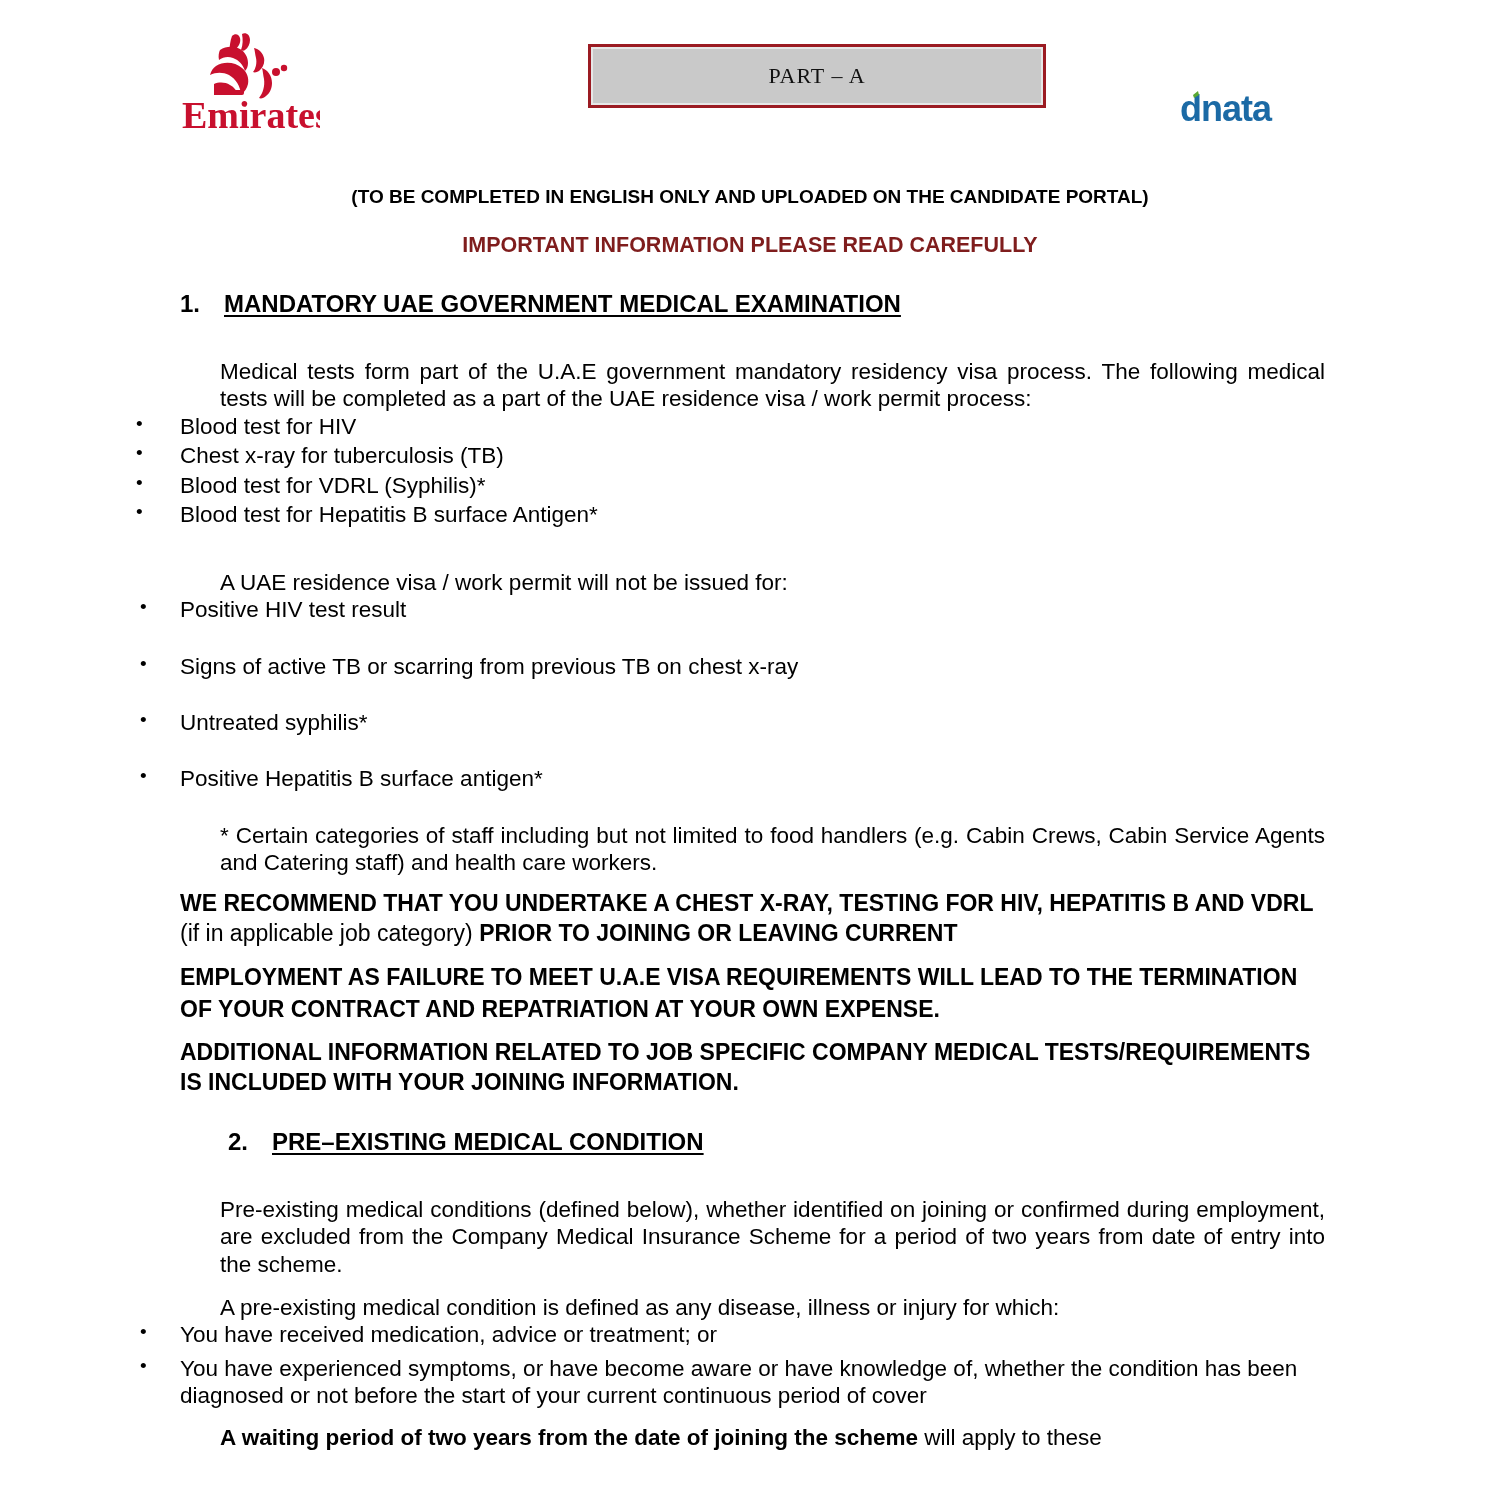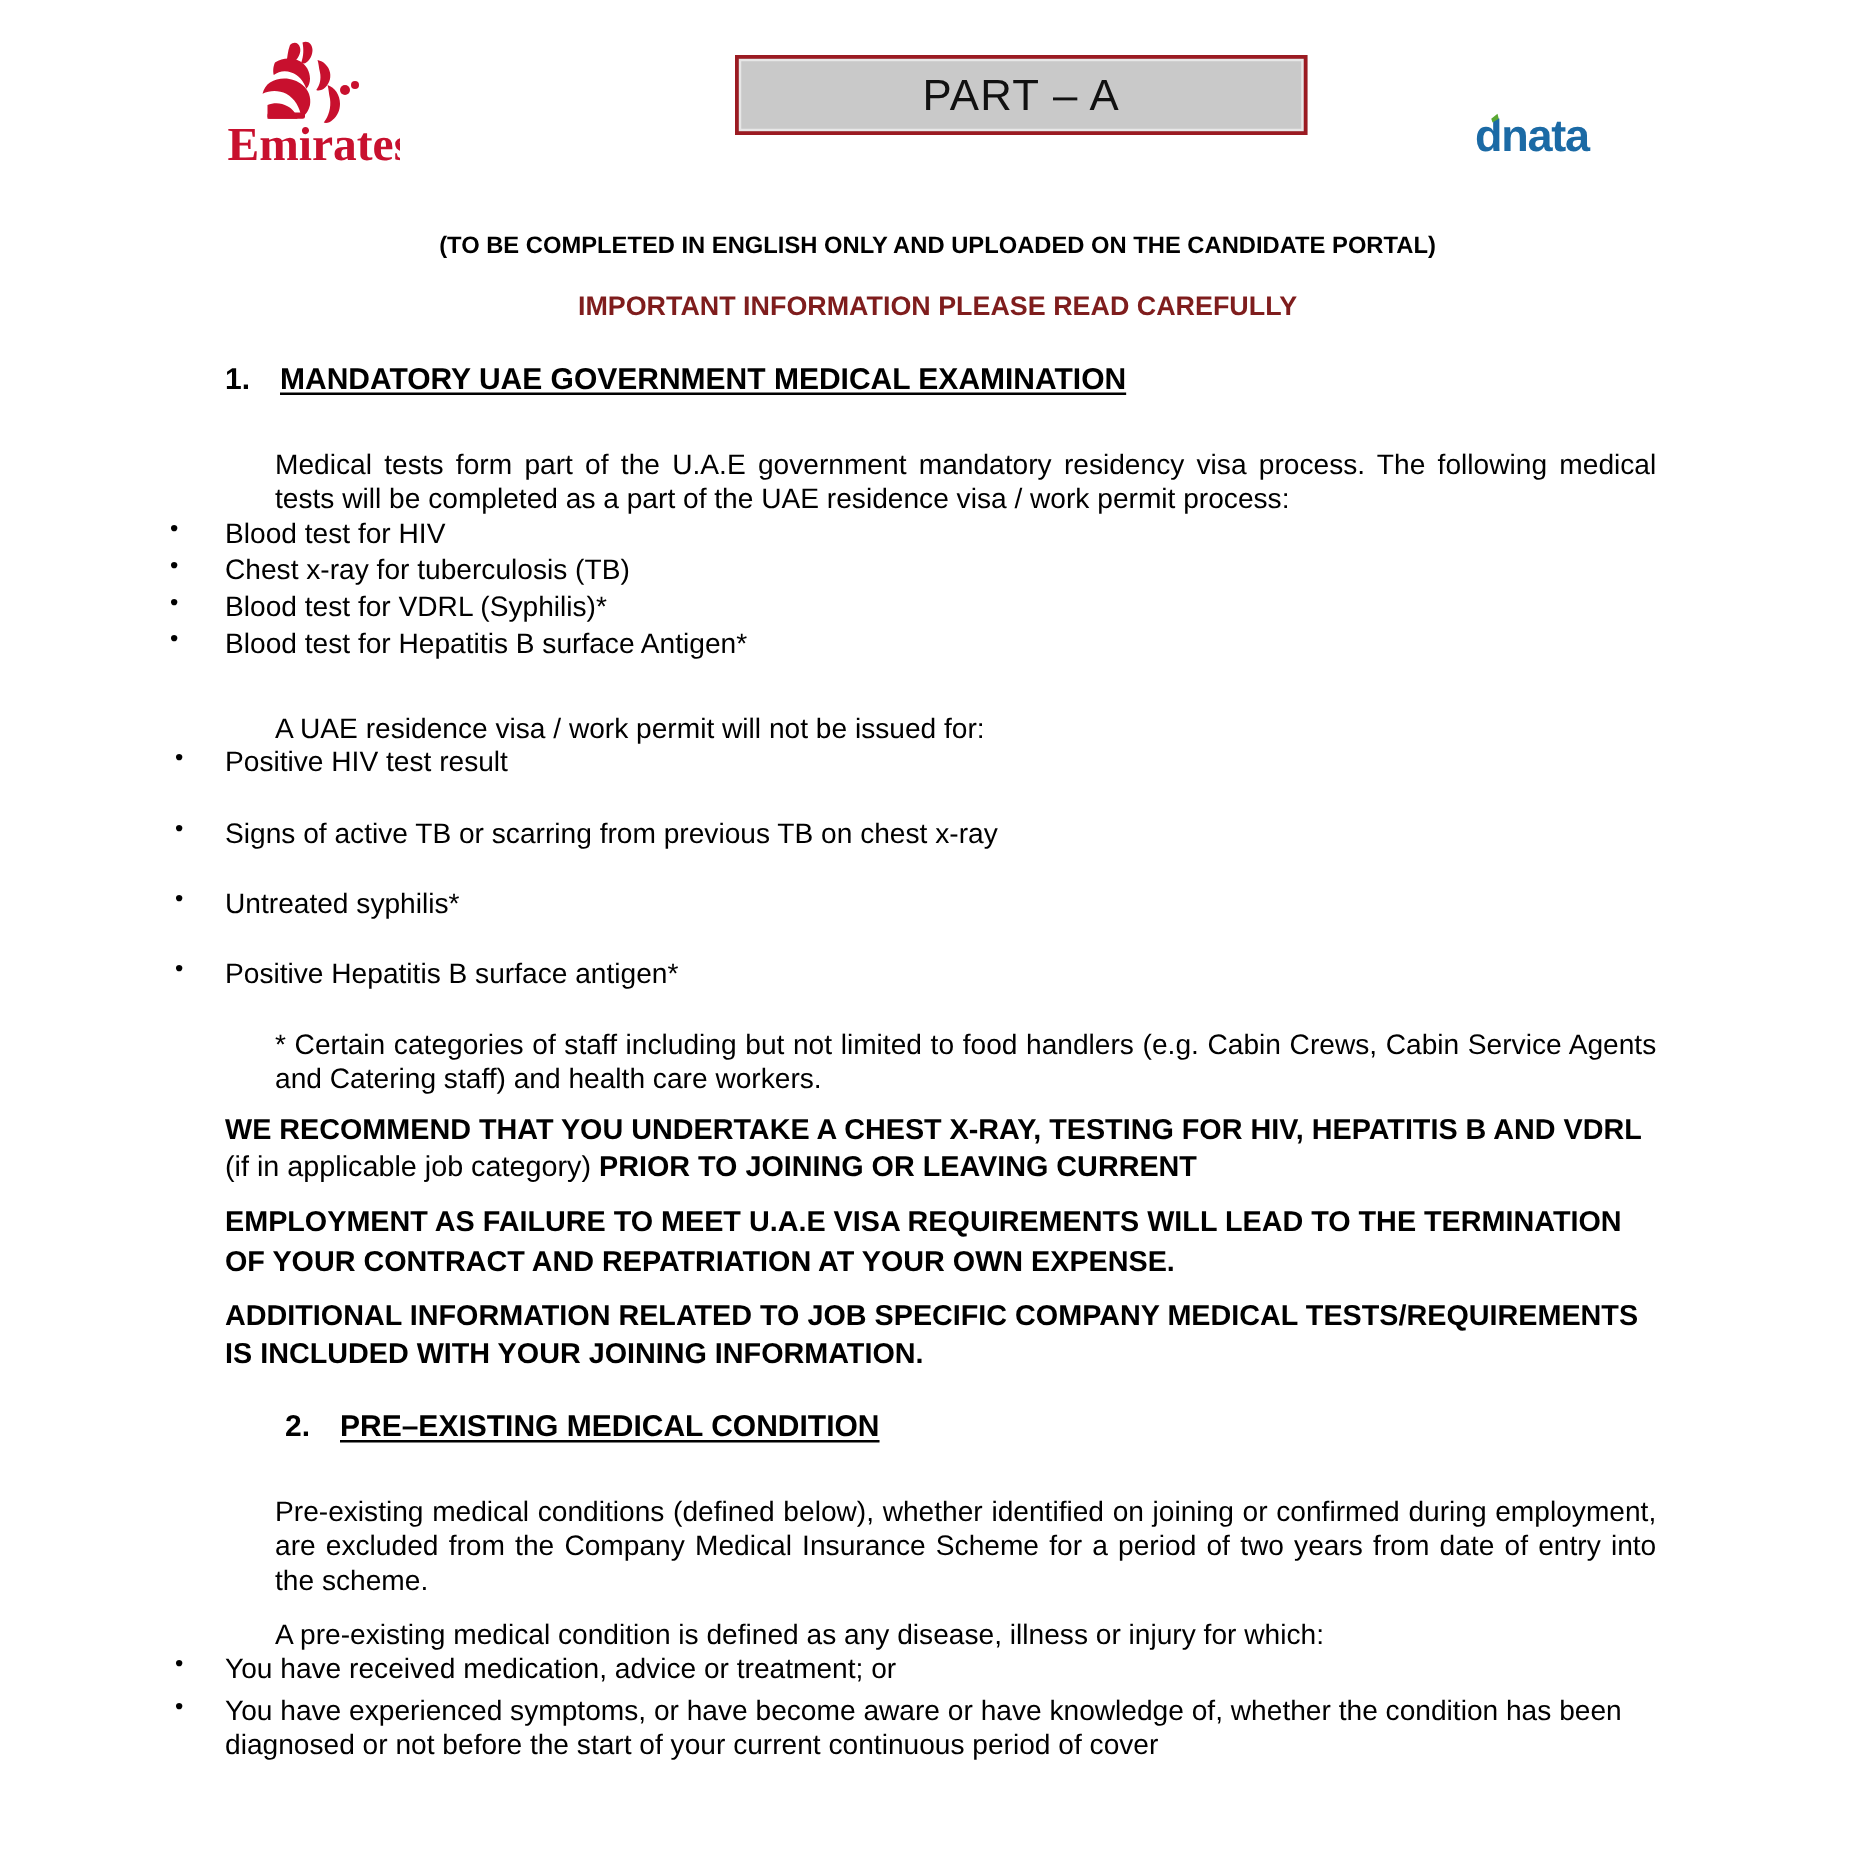--- a/index.html
+++ b/index.html
@@ -47,22 +47,22 @@
     height: 64px;
     background: #c9c9c9;
     border: 3px solid #9b1b22;
     box-sizing: border-box;
     box-shadow: inset 0 0 0 2px #e7e7e7;
     display: flex;
     align-items: center;
     justify-content: center;
   }
   .part-box-label {
-    font-family: Liberation Sans, sans-serif;
-    font-size: 35px;
+    font-family: Liberation Serif, serif;
+    font-size: 22px;
     letter-spacing: 1px;
     color: #111111;
     line-height: 1;
   }
 
   .dnata-logo {
     position: absolute;
     left: 1180px;
     top: 88px;
     width: 100px;
@@ -291,15 +291,18 @@
       <li>
         <span class="dot">•</span>
         <span>You have received medication, advice or treatment; or</span>
       </li>
       <li>
         <span class="dot">•</span>
         <span>You have experienced symptoms, or have become aware or have knowledge of, whether the condition has been diagnosed or not before the start of your current continuous period of cover</span>
       </li>
     </ul>
 
+    <div class="bottom-line">
+      <b>A waiting period of two years from the date of joining the scheme</b><span> will apply to these</span>
+    </div>
 
   </div>
 </div>
 
 </body></html>

